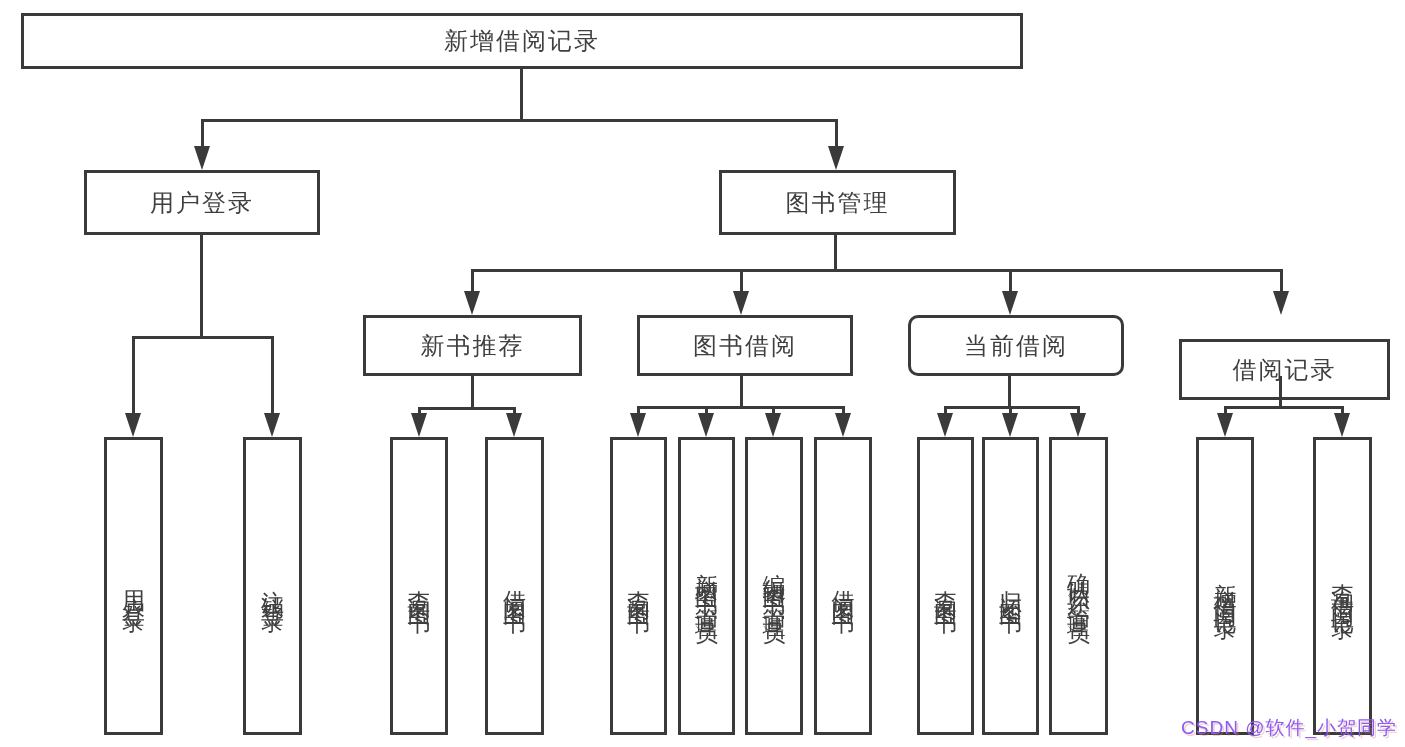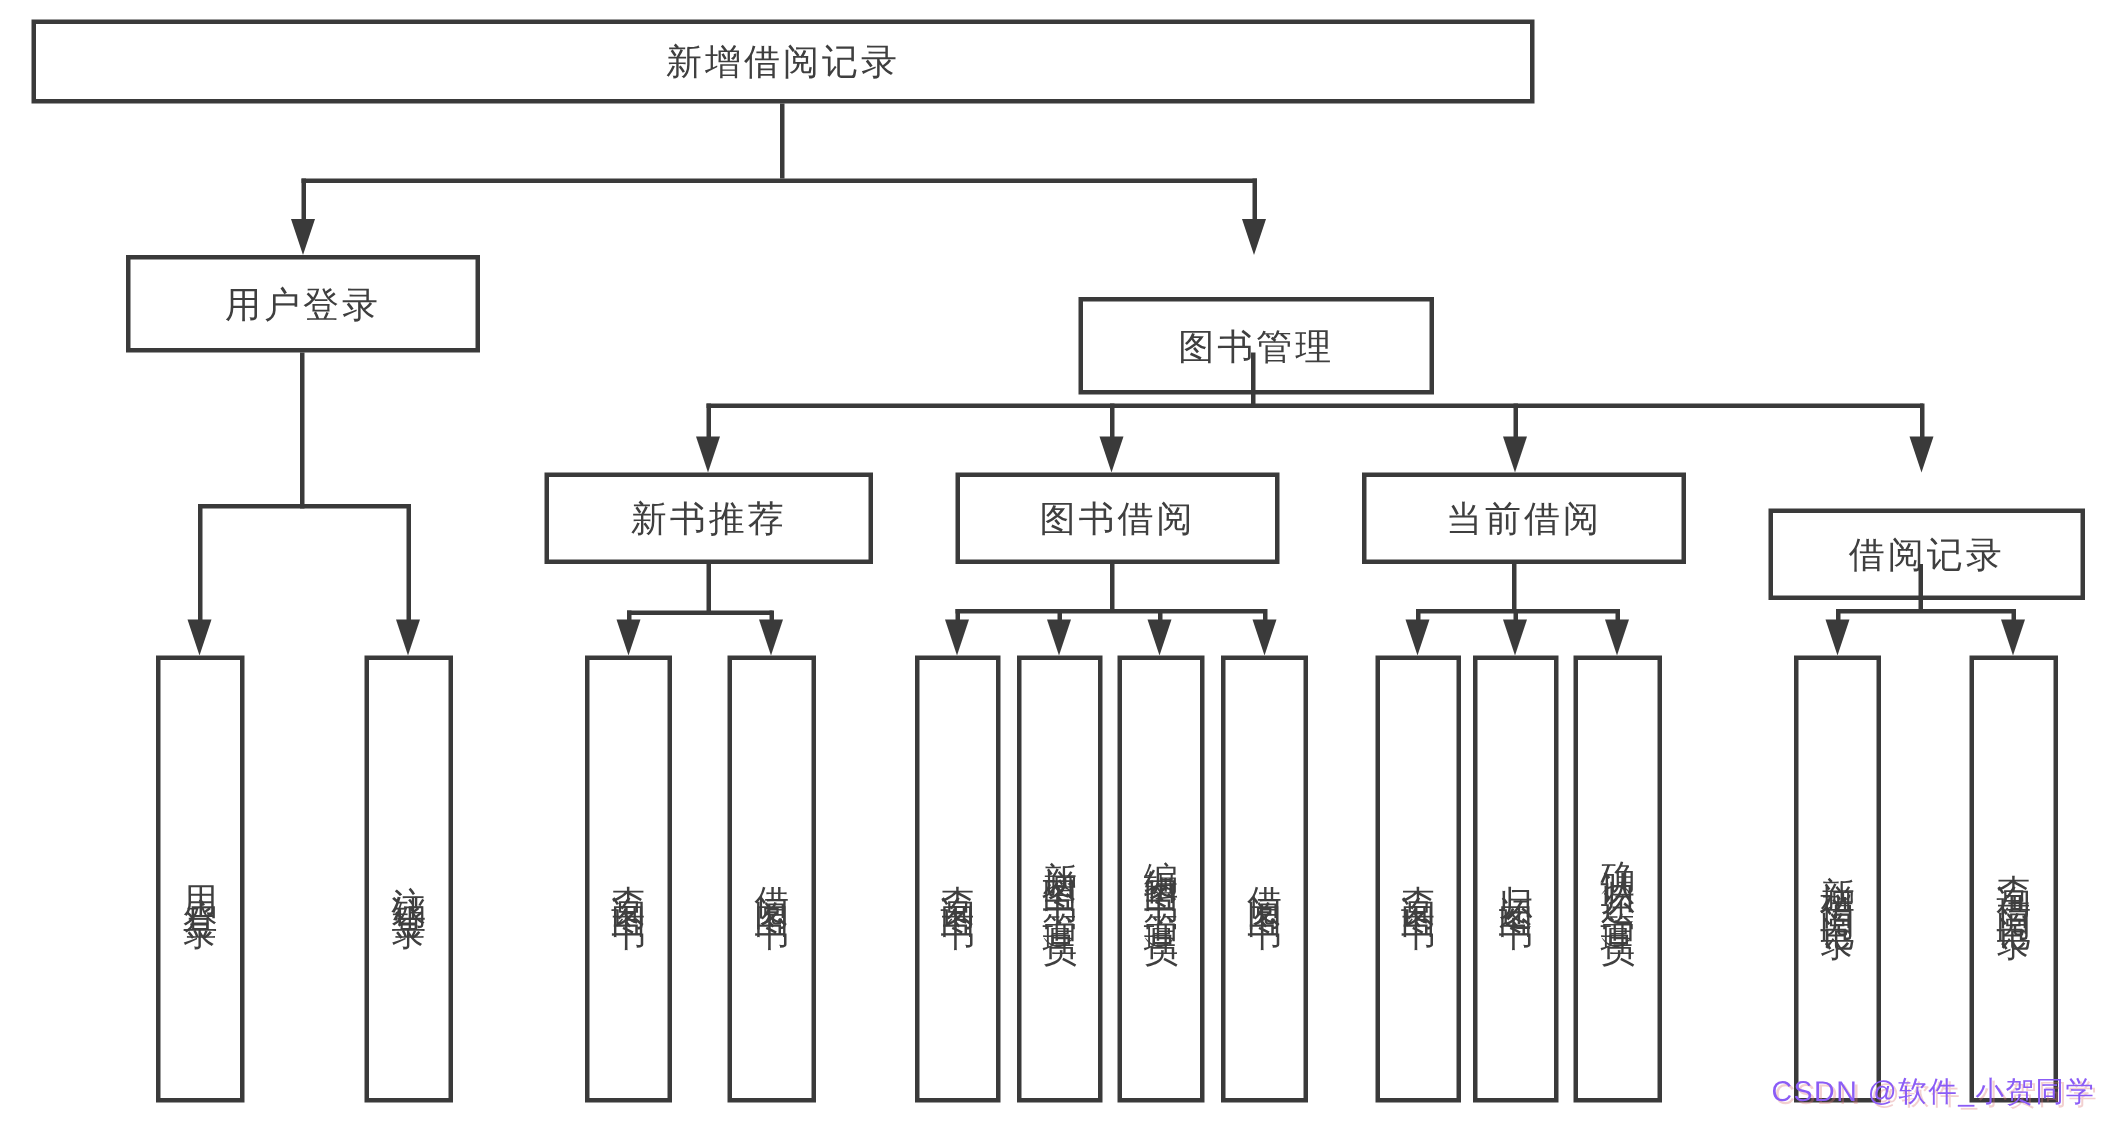--- a/index.html
+++ b/index.html
@@ -74,21 +74,21 @@
       <div class="head"></div>
     </div>
   <div class="arrow" style="left:828px;top:119px;height:51px;">
       <div class="shaft"></div>
       <div class="head"></div>
     </div>
 
   <div class="box hnode" style="left:84px;top:170px;width:236px;height:65px;">
     <span>用户登录</span>
   </div>
-  <div class="box hnode" style="left:719px;top:170px;width:237px;height:65px;margin-top:28px;">
+  <div class="box hnode" style="left:719px;top:170px;width:237px;height:65px;">
     <span>图书管理</span>
   </div>
 
   <div class="vline" style="left:200px;top:235px;height:104px;"></div>
   <div class="hline" style="left:132px;top:336px;width:142px;"></div>
   <div class="arrow" style="left:125px;top:336px;height:101px;">
       <div class="shaft"></div>
       <div class="head"></div>
     </div>
   <div class="arrow" style="left:264px;top:336px;height:101px;">
@@ -114,21 +114,21 @@
       <div class="shaft"></div>
       <div class="head"></div>
     </div>
 
   <div class="box hnode" style="left:363px;top:315px;width:219px;height:61px;">
     <span>新书推荐</span>
   </div>
   <div class="box hnode" style="left:637px;top:315px;width:216px;height:61px;">
     <span>图书借阅</span>
   </div>
-  <div class="box hnode" style="left:908px;top:315px;width:216px;height:61px;">
+  <div class="box hnode" style="left:908px;top:315px;width:216px;height:61px;border-radius:10px;">
     <span>当前借阅</span>
   </div>
   <div class="box hnode" style="left:1179px;top:315px;width:211px;height:61px;margin-top:24px;">
     <span>借阅记录</span>
   </div>
 
   <div class="vline" style="left:471px;top:376px;height:33px;"></div>
   <div class="hline" style="left:418px;top:407px;width:97px;"></div>
   <div class="arrow" style="left:411px;top:407px;height:30px;">
       <div class="shaft"></div>

